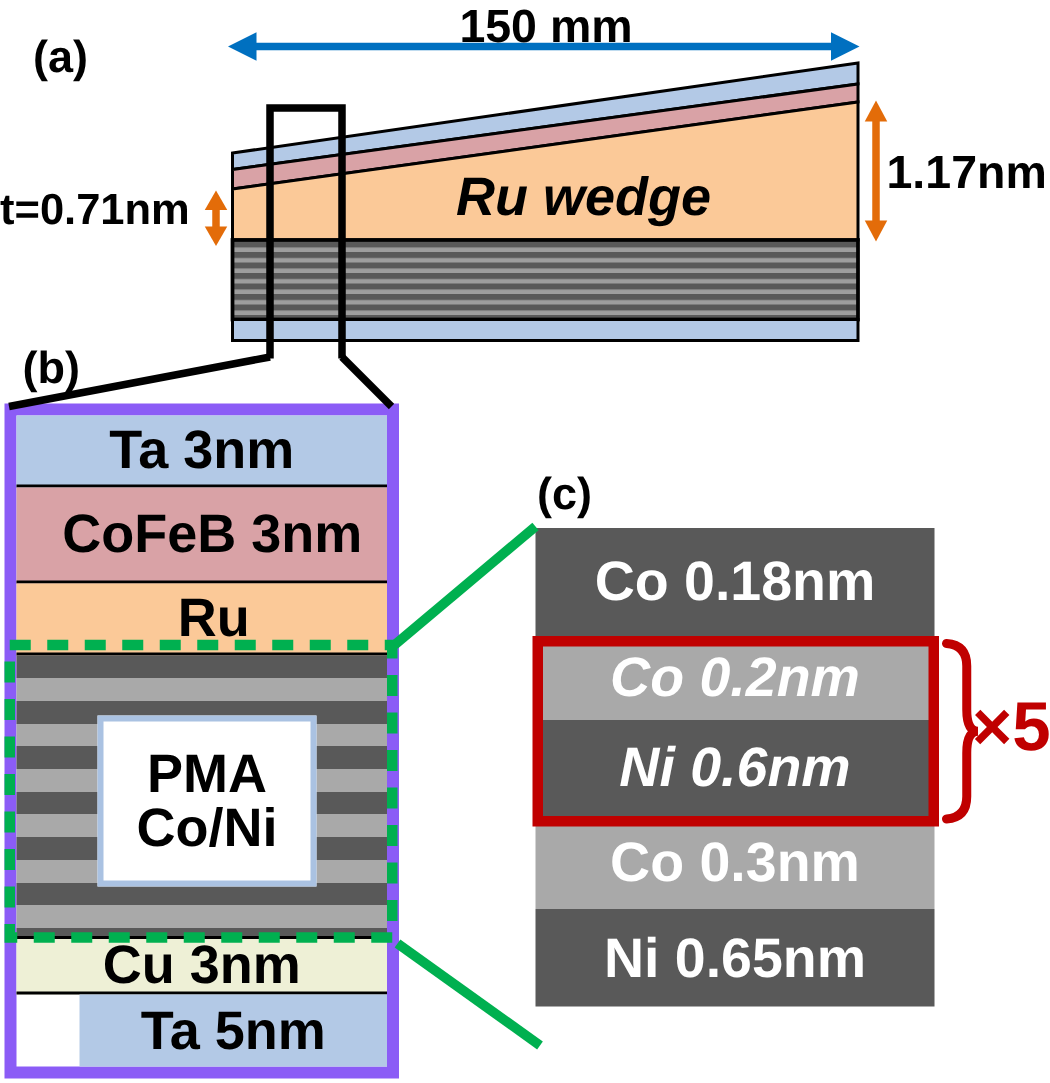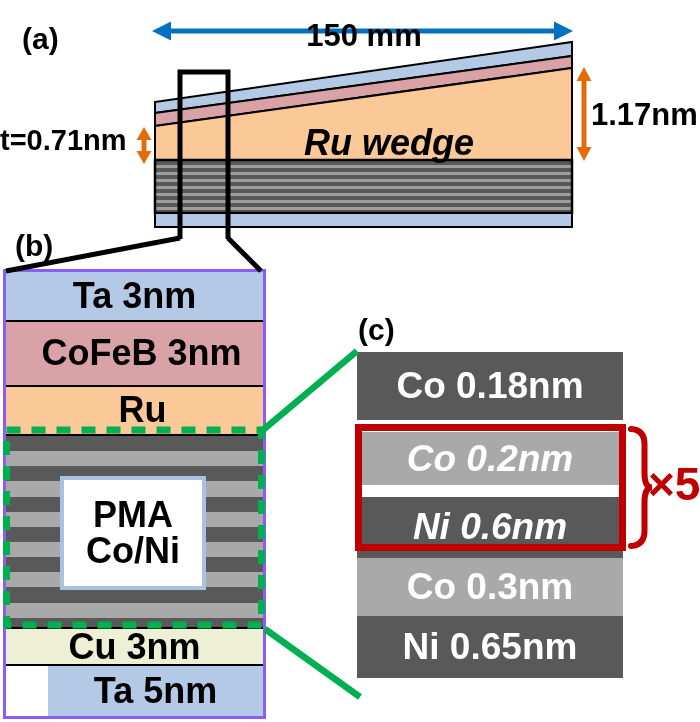--- a/index.html
+++ b/index.html
@@ -7,21 +7,21 @@
     position:relative;width:700px;height:722px;overflow:hidden;background:#fff;
     font-family:"Liberation Sans", sans-serif;color:#000;
   }
   .overlay{position:absolute;left:0;top:0;z-index:6;pointer-events:none;}
   .txt{position:absolute;font-weight:bold;white-space:nowrap;line-height:1;z-index:8;}
   .panel-label{font-size:30px;}
   .center{text-align:center;}
   
   .stack-b{
     position:absolute;left:3px;top:269px;width:263px;height:450px;z-index:2;
-    border:3px solid #8b5cf6;box-sizing:border-box;display:flex;flex-direction:column;
+    border:8px solid #8b5cf6;box-sizing:border-box;display:flex;flex-direction:column;
   }
   .stack-b .layer{
     box-sizing:border-box;display:flex;align-items:center;justify-content:center;
     border-bottom:2px solid #000;font-weight:bold;font-size:36px;
   }
   .layer-ta-cap{height:51px;background:var(--ta-blue);}
   .layer-cofeb{height:67px;background:var(--cofeb-pink);padding-left:14px;}
   .layer-ru{height:51px;background:var(--ru-orange);padding-left:16px;}
   .layer-multilayer{
     height:197px;border-bottom:2px solid #000;position:relative;
@@ -41,21 +41,21 @@
   .stack-c{
     position:absolute;left:357px;top:352px;width:266px;height:326px;z-index:2;
     display:flex;flex-direction:column;
   }
   .stack-c .layer{
     display:flex;align-items:center;justify-content:center;
     color:#fff;font-weight:bold;font-size:37px;
   }
   .shade-dark{background:var(--dark-gray);}
   .shade-light{background:var(--light-gray);}
-  .italic{font-style:italic;margin-top:12px;}
+  .italic{font-style:italic;}
   .x5{color:var(--red);font-size:46px;}
   
   .f-ta{fill:var(--ta-blue);stroke:#000;stroke-width:2;}
   .f-pink{fill:var(--cofeb-pink);stroke:#000;stroke-width:2;}
   .f-ru{fill:var(--ru-orange);stroke:#000;stroke-width:2;}
   .s-blue{stroke:var(--blue-arrow);}
   .p-blue{fill:var(--blue-arrow);}
   .s-orange{stroke:var(--orange-arrow);}
   .p-orange{fill:var(--orange-arrow);}
   .s-black{stroke:#000;fill:none;}
@@ -108,21 +108,21 @@
     <rect class="s-green" x="6.5" y="430" width="255" height="195" stroke-width="7" stroke-dasharray="14 11"></rect>
 
     <line class="s-green" x1="263" y1="430" x2="357" y2="351" stroke-width="6.5"></line>
     <line class="s-green" x1="265" y1="629" x2="360" y2="697" stroke-width="6.5"></line>
 
     <rect class="s-red" x="358.5" y="427.5" width="264" height="120" stroke-width="7"></rect>
     <path class="s-red" stroke-linecap="round" d="M631,429 Q644.5,430 644.5,444 L644.5,473 Q644.5,487.5 652,487.5 Q644.5,487.5 644.5,502 L644.5,531 Q644.5,545 631,546" stroke-width="6"></path>
   </svg>
 
   <div class="txt panel-label" style="left:22px;top:24px;">(a)</div>
-  <div class="txt center" style="left:155px;top:20px;width:418px;font-size:31px;">150 mm</div>
+  <div class="txt center" style="left:155px;top:2px;width:418px;font-size:31px;">150 mm</div>
   <div class="txt" style="left:0px;top:126px;font-size:29px;">t=0.71nm</div>
   <div class="txt" style="left:591px;top:99px;font-size:31px;">1.17nm</div>
   <div class="txt center italic" style="left:258px;top:113px;width:262px;font-size:36px;">Ru wedge</div>
 
   <div class="txt panel-label" style="left:15px;top:231px;">(b)</div>
 
   <div class="stack-b">
     <div class="layer layer-ta-cap">
       <span>Ta 3nm</span>
     </div>

